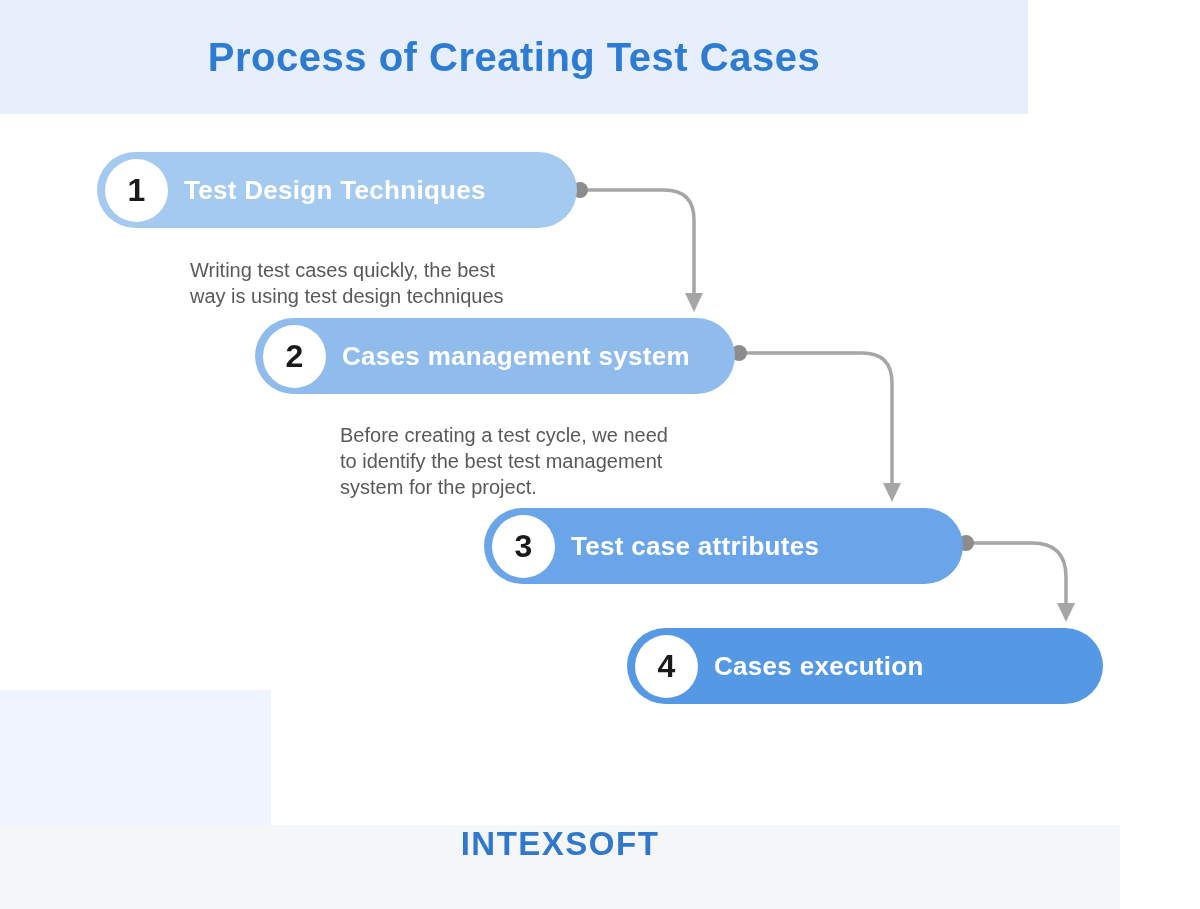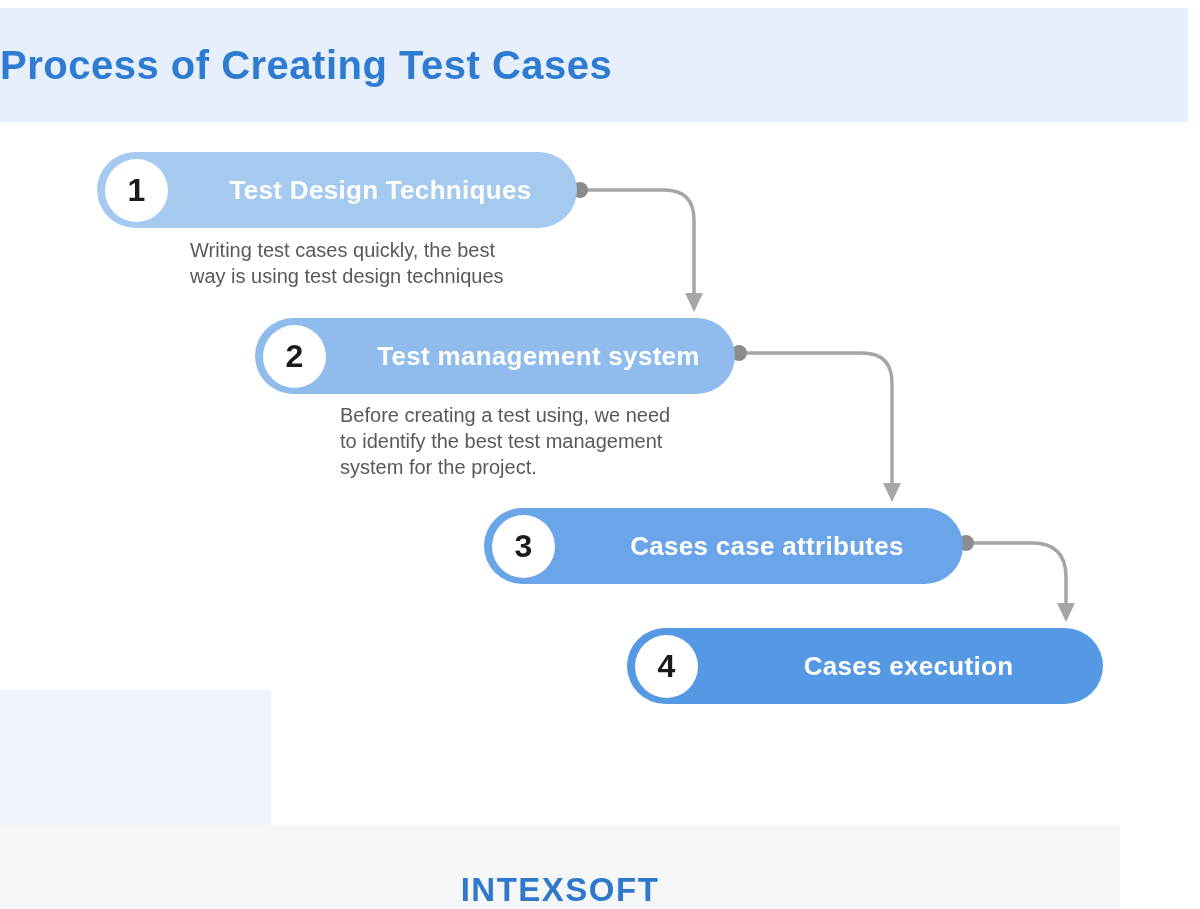--- a/index.html
+++ b/index.html
@@ -6,40 +6,40 @@
   body {
     width: 1200px; height: 909px;
     font-family: "Liberation Sans", sans-serif;
     background: var(--canvas-bg, #ffffff);
     position: relative; overflow: hidden;
   }
   .page { position: absolute; inset: 0; width: 1200px; height: 909px; }
 
   
   .header {
-    position: absolute; left: 0; top: 8px; width: 1188px; height: 114px;
+    position: absolute; left: 0; top: 0; width: 1028px; height: 114px;
     background: var(--header-bg, #E8EFFC);
-    display: flex; align-items: center; justify-content: flex-start;
+    display: flex; align-items: center; justify-content: center;
   }
   .title {
     color: var(--title-color, #2E7CD2);
     font-size: 40px; font-weight: 700; letter-spacing: 0.5px;
   }
 
   
   .accent-rect {
     position: absolute; left: 0; top: 690px; width: 271px; height: 135px;
     background: var(--accent-rect-bg, #EFF3FD);
   }
 
   
   .footer {
     position: absolute; left: 0; bottom: 0; width: 1120px; height: 84px;
     background: var(--footer-bg, #F5F6F7);
-    display: flex; align-items: flex-end; justify-content: center;
+    display: flex; align-items: flex-start; justify-content: center;
   }
   .logo {
     color: var(--logo-color, #2F78CC);
     font-size: 33px; font-weight: 700; letter-spacing: 1.5px;
   }
 
   
   .pill {
     position: absolute; height: 76px; border-radius: 38px;
     display: flex; align-items: center; padding-left: 8px;
@@ -51,31 +51,32 @@
   .pill-4 { left: 627px; top: 628px; width: 476px; background: var(--step4-color, #5598E4); }
 
   .num-circle {
     width: 63px; height: 63px; border-radius: 50%;
     background: #ffffff; flex-shrink: 0;
     display: flex; align-items: center; justify-content: center;
     color: var(--step-number-color, #1A1A1A);
     font-size: 32px; font-weight: 700;
   }
   .pill-label {
-    flex: 1; text-align: center;
+    flex: 1; 
     color: var(--pill-label-color, #FFFFFF);
     font-size: 26px; font-weight: 700; letter-spacing: 0.3px; padding-left: 16px;
   }
 
   
   .desc {
     position: absolute;
     color: var(--description-color, #58595B);
     font-size: 20px; line-height: 26px;
     white-space: pre-line;
+    margin-top: 20px;
   }
   .desc-1 { left: 190px; top: 237px; }
   .desc-2 { left: 340px; top: 402px; }
   .desc-4 { left: 655px; top: 712px; }
 
   
   .connectors {
     position: absolute; left: 0; top: 0; width: 1200px; height: 909px;
     pointer-events: none;
   }
@@ -118,29 +119,29 @@
 
   <div class="pill pill-1">
     <div class="num-circle">1</div>
     <div class="pill-label">Test Design Techniques</div>
   </div>
   <div class="desc desc-1">Writing test cases quickly, the best
 way is using test design techniques</div>
 
   <div class="pill pill-2">
     <div class="num-circle">2</div>
-    <div class="pill-label">Test management system</div>
+    <div class="pill-label">Cases management system</div>
   </div>
-  <div class="desc desc-2">Before creating a test using, we need
+  <div class="desc desc-2">Before creating a test cycle, we need
 to identify the best test management
 system for the project.</div>
 
   <div class="pill pill-3">
     <div class="num-circle">3</div>
-    <div class="pill-label">Cases case attributes</div>
+    <div class="pill-label">Test case attributes</div>
   </div>
 
   <div class="pill pill-4">
     <div class="num-circle">4</div>
     <div class="pill-label">Cases execution</div>
   </div>
 
   <div class="footer">
     <div class="logo">INTEXSOFT</div>
   </div>

